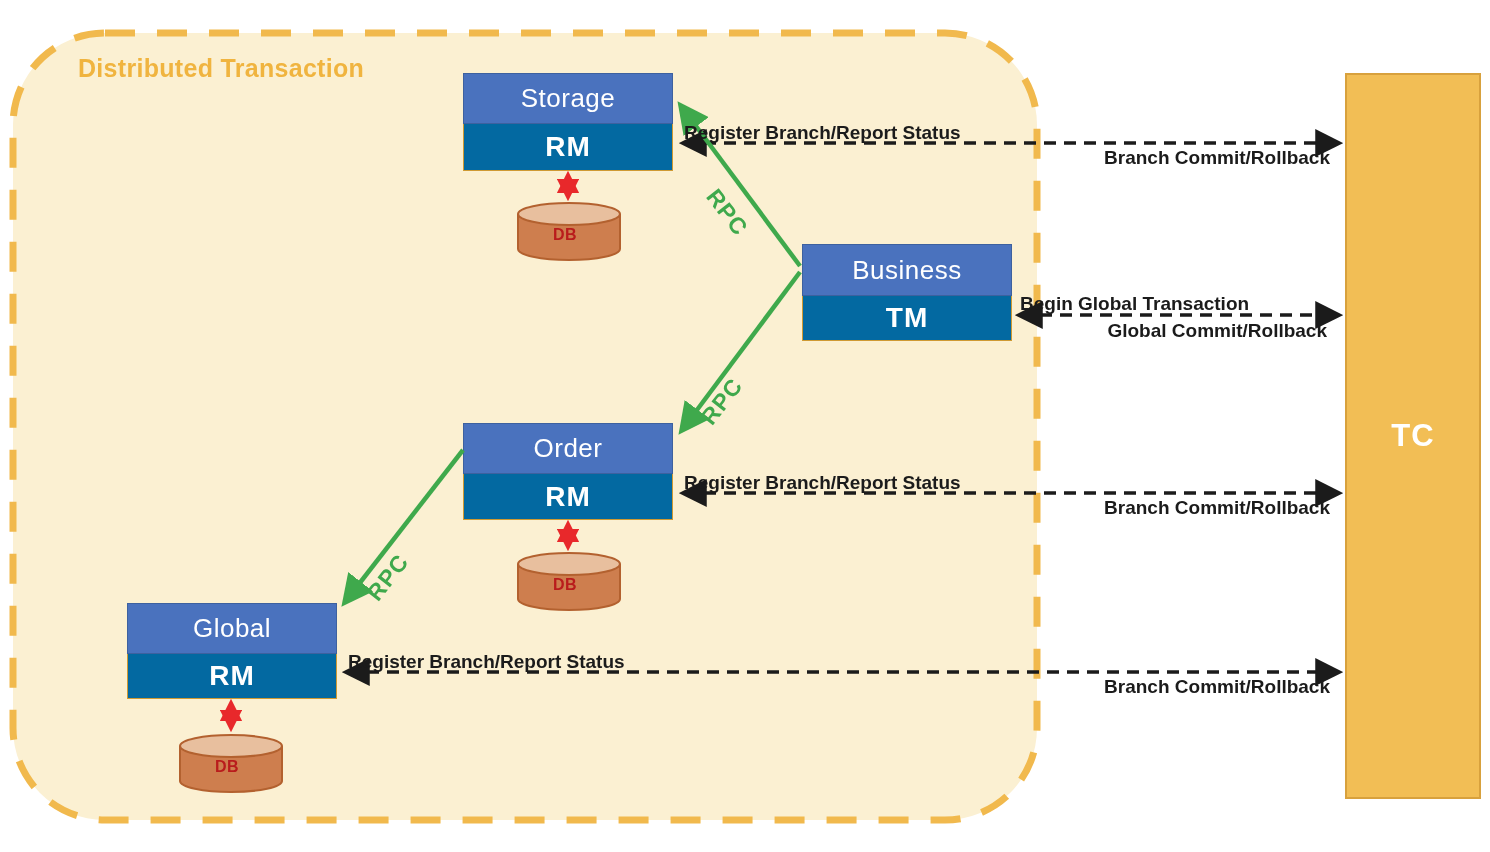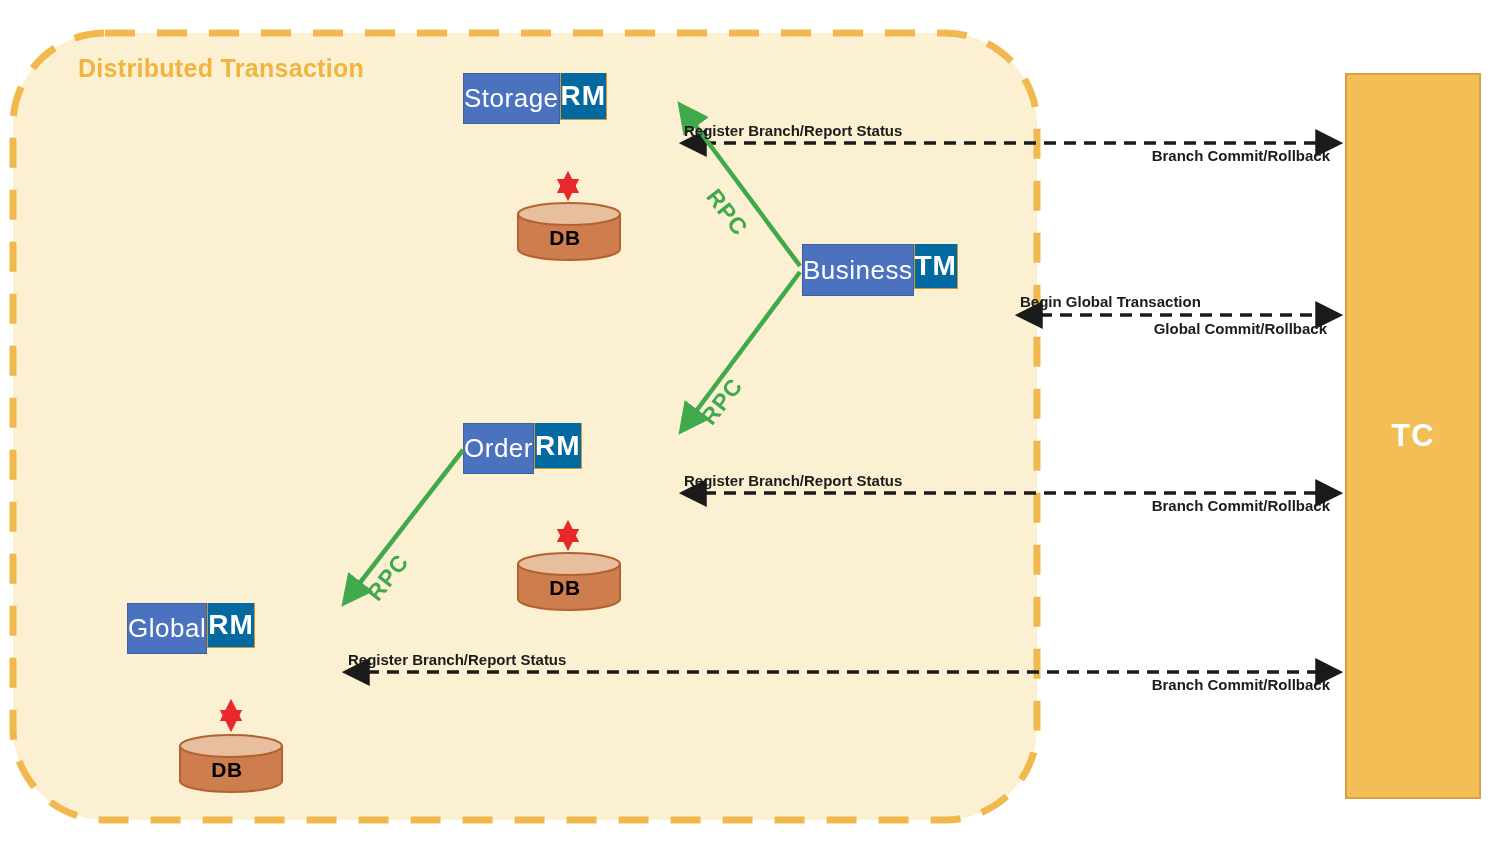--- a/index.html
+++ b/index.html
@@ -2,45 +2,45 @@
 <html><head>
 <meta charset="utf-8">
 <style>
   html,body{margin:0;padding:0;background:#ffffff;}
   #canvas{
     position:relative;width:1490px;height:852px;overflow:hidden;
     font-family:"Liberation Sans","DejaVu Sans",sans-serif;background:#ffffff;
   }
   svg.layer{position:absolute;left:0;top:0;width:1490px;height:852px;pointer-events:none;}
   .z0{z-index:0}.z2{z-index:2}
-  .box{position:absolute;z-index:1;display:flex;flex-direction:row;}
+  .box{position:absolute;z-index:1;display:flex;flex-direction:column;}
   .box .head{
     background:#4a72be;border:1px solid #3d619f;color:#fff;
     display:flex;align-items:center;justify-content:center;
     font-size:26px;font-weight:500;letter-spacing:.5px;
   }
   .box .role{
     background:#0369a1;border:1px solid #cf9a33;border-top:none;color:#fff;
     display:flex;align-items:center;justify-content:center;
     font-size:28px;font-weight:bold;letter-spacing:1px;
   }
   #tc-node{
     position:absolute;z-index:1;left:1345px;top:73px;width:132px;height:722px;
     background:#f2be55;border:2px solid #d8a13d;color:#fff;
     display:flex;align-items:center;justify-content:center;
     font-size:31px;font-weight:bold;letter-spacing:1px;
   }
-  .lbl{position:absolute;z-index:3;font-size:15px;font-weight:bold;color:#1b1b1b;white-space:nowrap;}
+  .lbl{position:absolute;z-index:3;font-size:19px;font-weight:bold;color:#1b1b1b;white-space:nowrap;}
   .rpc{
     position:absolute;z-index:3;width:64px;text-align:center;
     font-size:23px;font-weight:bold;color:#3fa94c;letter-spacing:1px;
   }
   .dbtxt{
     position:absolute;z-index:3;width:92px;text-align:center;
-    font-size:21px;font-weight:bold;color:#000000;letter-spacing:.5px;
+    font-size:16px;font-weight:bold;color:#b91c1c;letter-spacing:.5px;
   }
   #diagram-title{
     position:absolute;z-index:3;left:78px;top:54px;
     font-size:25px;font-weight:bold;color:#f0b43f;letter-spacing:.3px;
   }
 </style>
 </head>
 <body>
 
 <div id="canvas">

